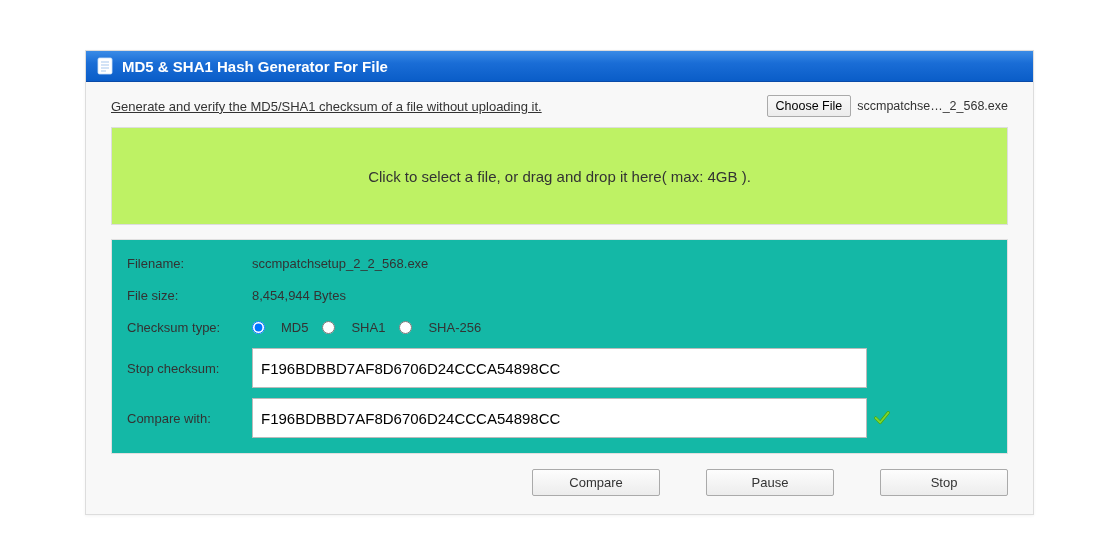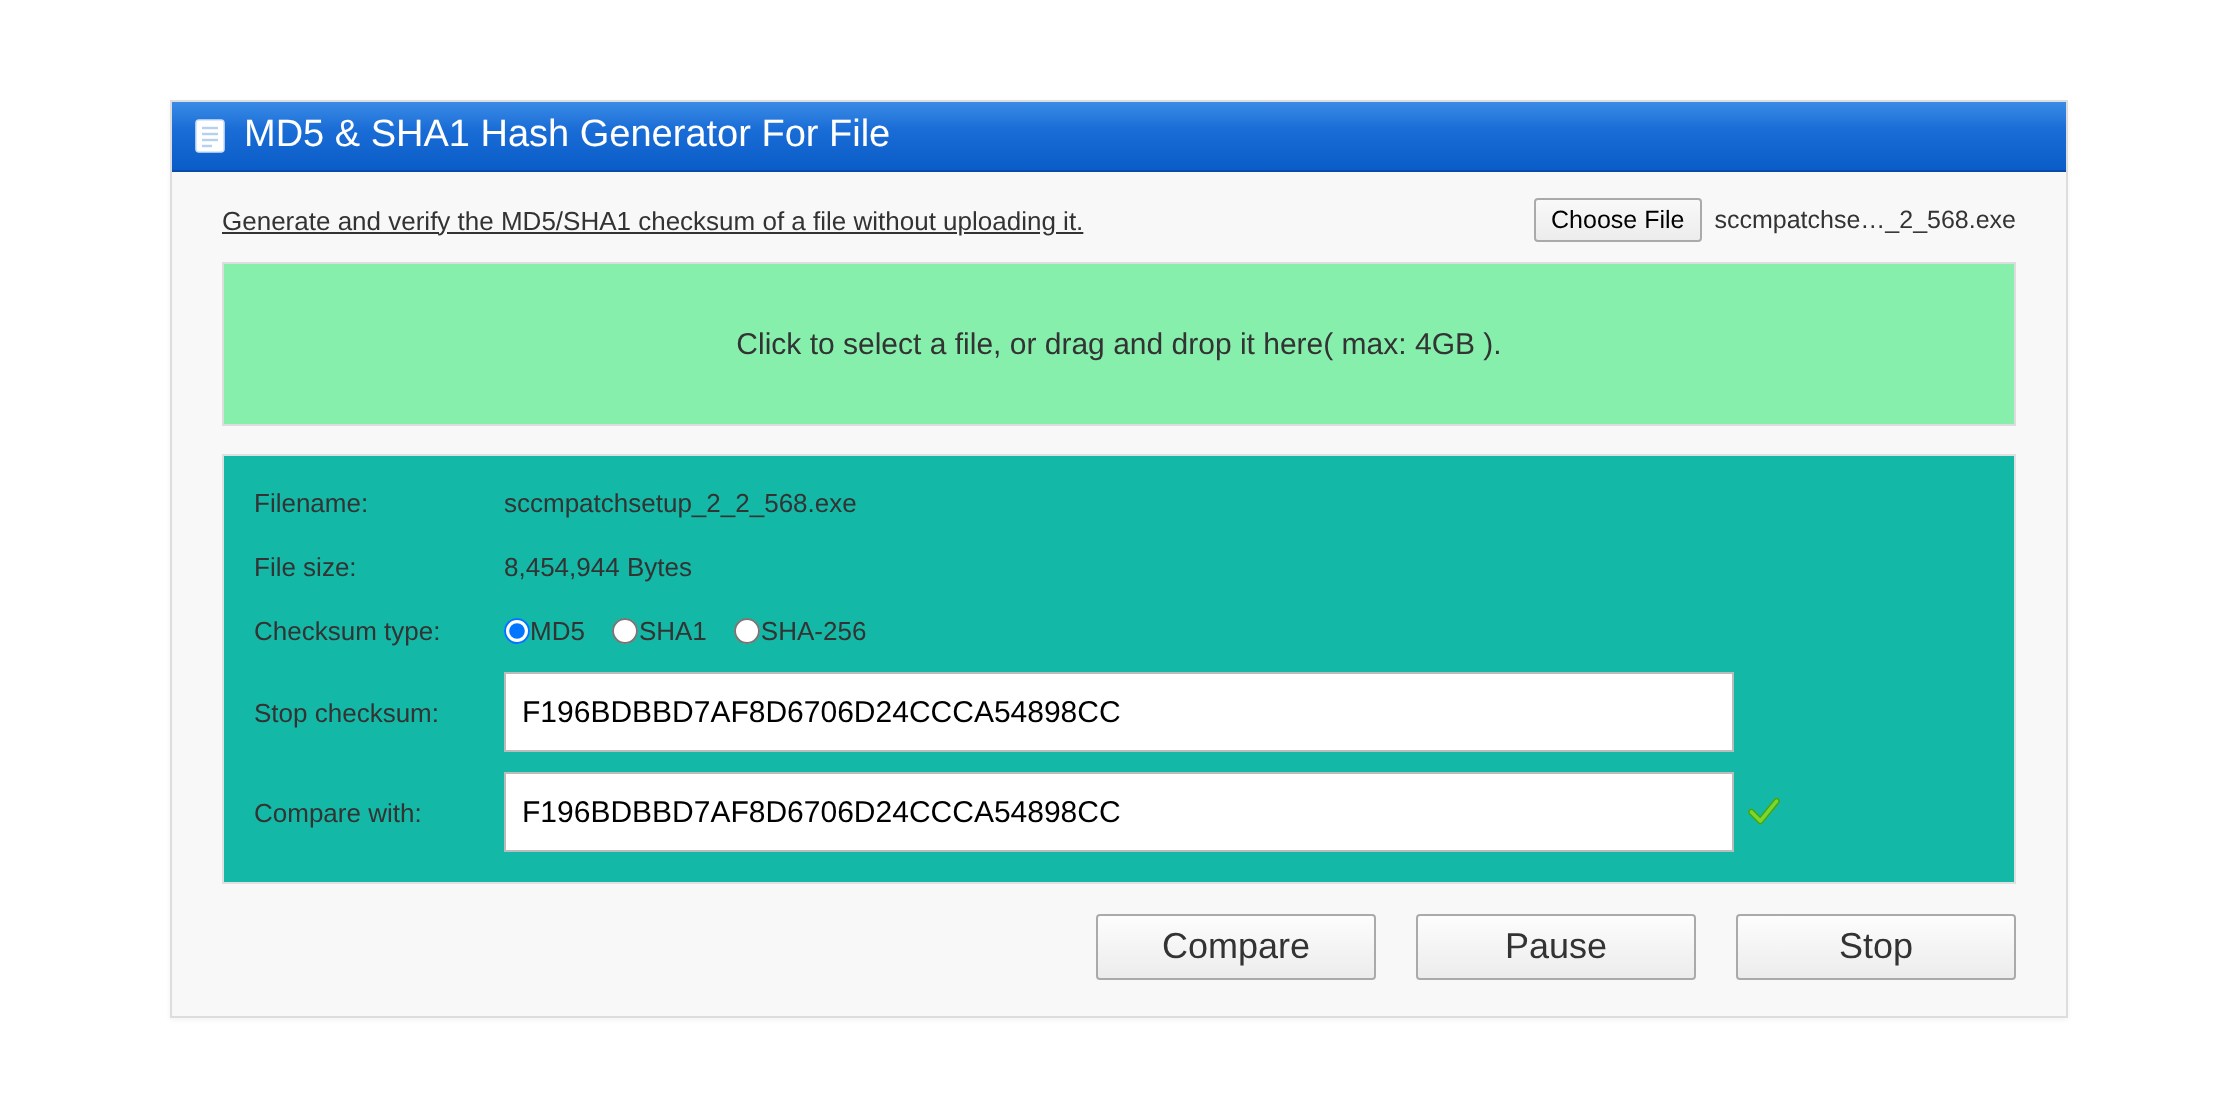--- a/index.html
+++ b/index.html
@@ -14,22 +14,22 @@
       padding: 50px 85px;
       color: #333;
     }
     .panel {
       border: 1px solid #ddd;
       box-shadow: 0 1px 3px rgba(0,0,0,0.05);
     }
     .header {
       background: linear-gradient(to bottom, #3a8be6 0%, #1a6dd6 40%, #0a5dc8 100%);
       color: #fff;
-      font-weight: normal;
-      font-size: 19px;
+      font-weight: bold;
+      font-size: 15px;
       padding: 6px 10px;
       display: flex;
       align-items: center;
       gap: 8px;
       border-bottom: 1px solid #0a4aa8;
     }
     .header-icon {
       width: 18px;
       height: 18px;
       flex-shrink: 0;
@@ -63,23 +63,23 @@
       font-family: inherit;
       cursor: pointer;
       border-radius: 2px;
       text-align: center;
     }
     .filename-label {
       color: #333;
       font-size: 12.5px;
     }
     .drop-zone {
-      background: #86efac;
+      background: #bef264;
       border: 1px solid #ddd;
-      height: 82px;
+      height: 98px;
       display: flex;
       align-items: center;
       justify-content: center;
       color: #333;
       font-size: 15px;
       margin-bottom: 14px;
     }
     .details-box {
       border: 1px solid #e0e0e0;
       background: #14b8a6;
@@ -103,21 +103,21 @@
       color: #333;
     }
     .checksum-types {
       display: flex;
       align-items: center;
       gap: 14px;
     }
     .radio-item {
       display: flex;
       align-items: center;
-      gap: 0;
+      gap: 16px;
       cursor: pointer;
     }
     .radio-item input {
       cursor: pointer;
     }
     .checksum-input {
       flex: 1;
       padding: 4px 8px;
       border: 1px solid #bbb;
       font-family: Arial, sans-serif;
@@ -164,26 +164,27 @@
     .button-row {
       display: flex;
       justify-content: flex-end;
       gap: 20px;
       margin-top: 15px;
     }
     .action-btn {
       background: linear-gradient(to bottom, #fdfdfd, #ececec);
       border: 1px solid #aaa;
       padding: 5px 0;
-      width: 140px;
-      font-size: 18px;
+      width: 128px;
+      font-size: 13px;
       font-family: inherit;
       cursor: pointer;
       border-radius: 2px;
       color: #333;
+      margin-left: 26px;
     }
   </style>
 </head>
 <body>
 
 <div class="panel">
   <div class="header">
     <svg class="header-icon" viewBox="0 0 18 18">
       <rect x="2" y="1" width="14" height="16" rx="1.5" fill="#fff" stroke="#cde2fa" stroke-width="0.8"></rect>
       <line x1="5" y1="5" x2="13" y2="5" stroke="#b5d0f0" stroke-width="1.2"></line>

